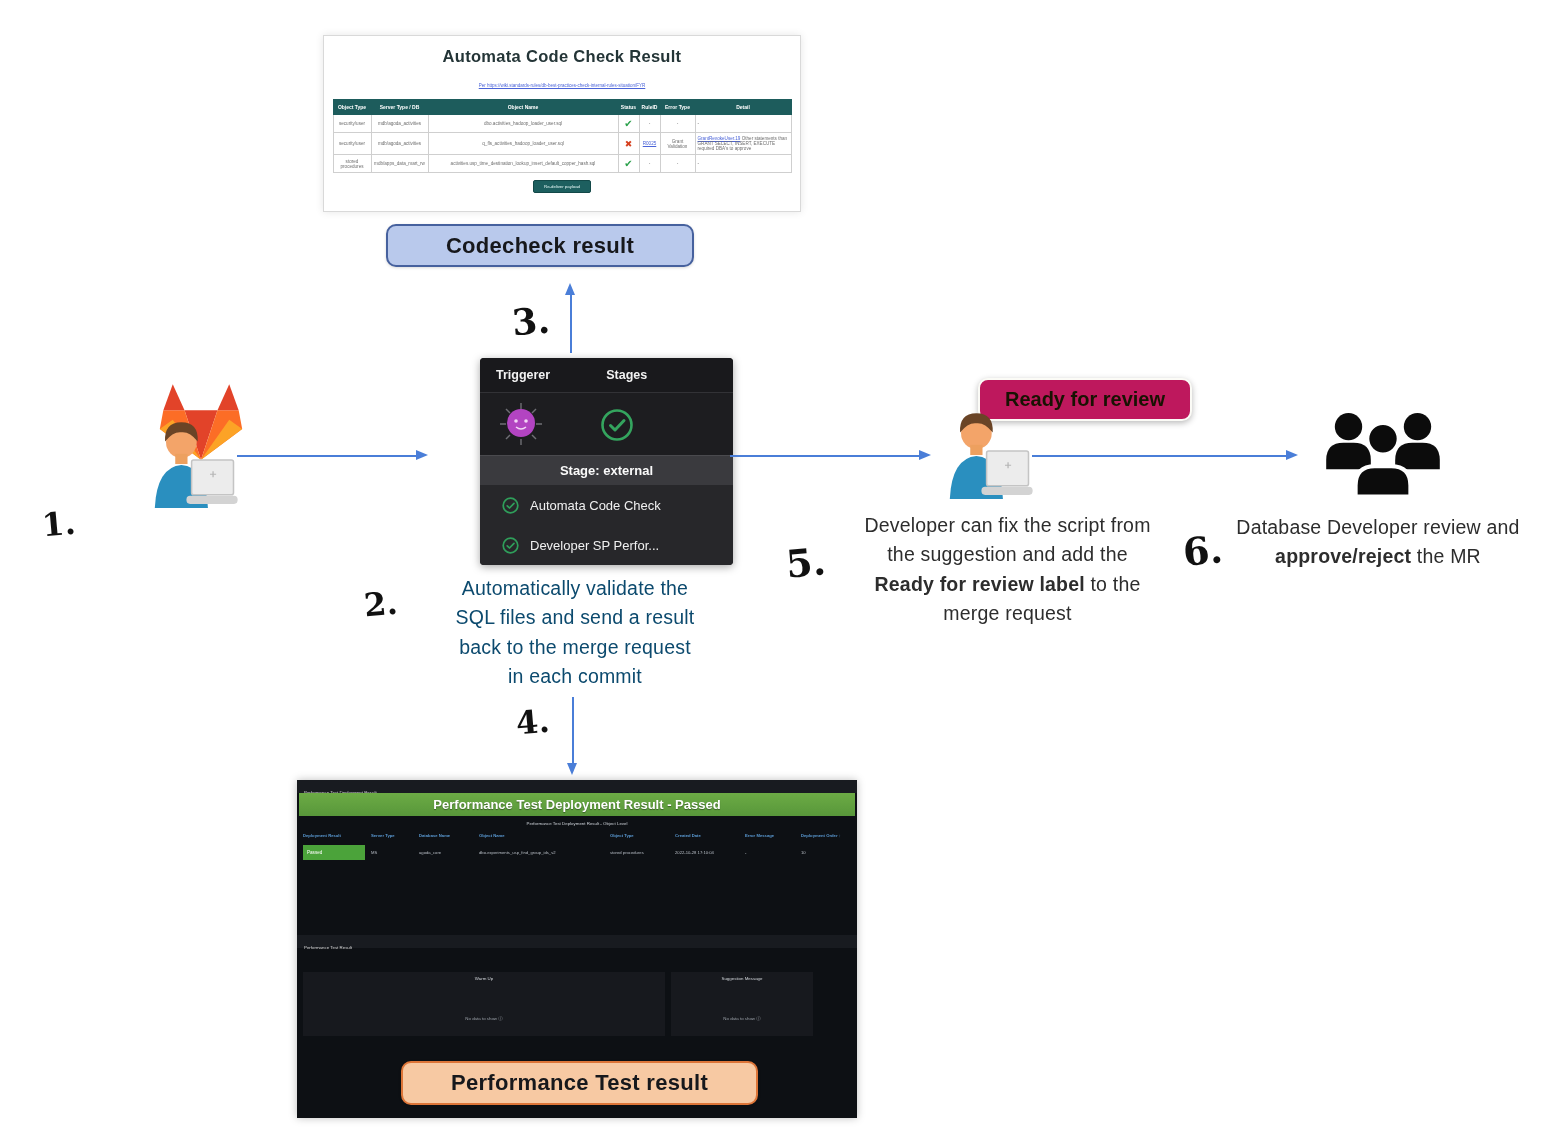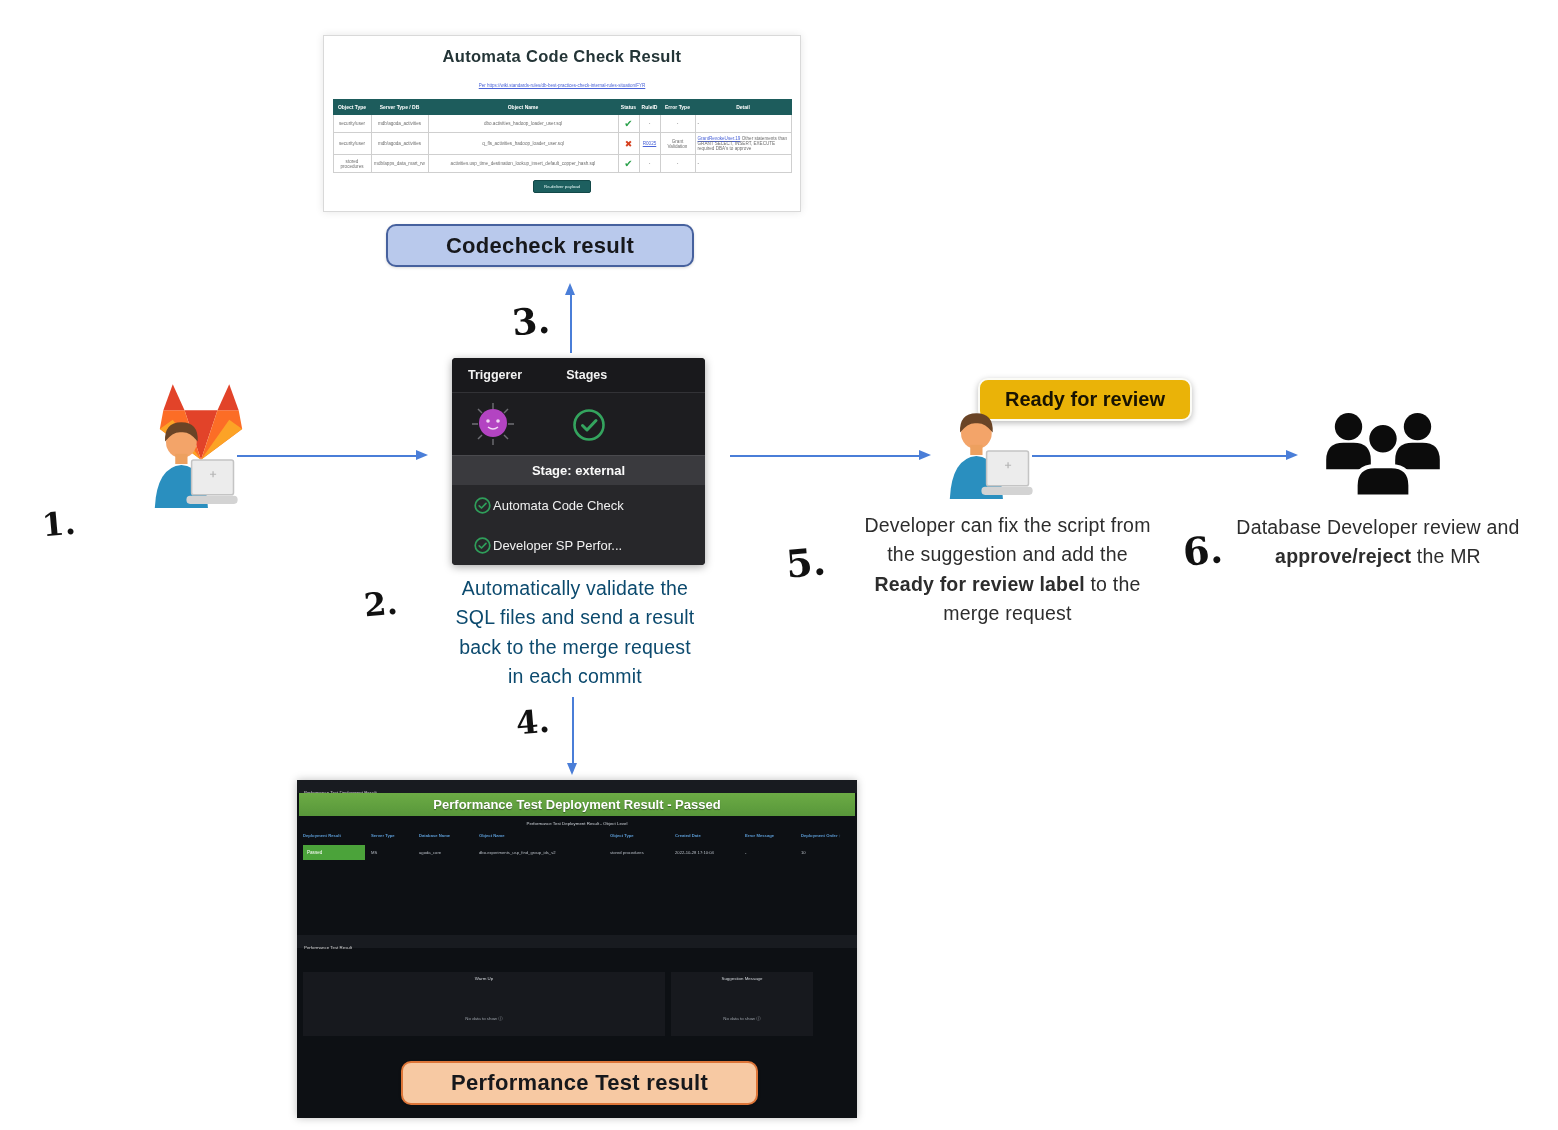--- a/index.html
+++ b/index.html
@@ -6,21 +6,21 @@
   html,body { background:#ffffff; }
   body { font-family:"Liberation Sans","DejaVu Sans",sans-serif; }
   .canvas { position:relative; width:1558px; height:1130px; background:#fff; overflow:hidden; }
   .abs { position:absolute; }
 
   
   .pill { display:flex; align-items:center; justify-content:center; border-radius:10px;
           font-weight:800; font-size:22px; color:#17181c; letter-spacing:.3px; }
   .pill-blue { background:#b9c9ec; border:2.5px solid #46619e; box-shadow:0 1px 3px rgba(0,0,0,.15); }
   .pill-orange { background:#f7c9a3; border:2.5px solid #dd7538; box-shadow:0 1px 3px rgba(0,0,0,.15); }
-  .badge-gold { background:#eab308; border:2px solid #fbfbf6; border-radius:10px;
+  .badge-gold { background:#be185d; border:2px solid #fbfbf6; border-radius:10px;
                 box-shadow:0 2px 6px rgba(0,0,0,.28); font-weight:800; font-size:20px; color:#181302;
                 display:flex; align-items:center; justify-content:center; }
 
   
   .stepnum { font-weight:800; color:#111; transform:rotate(-5deg); font-family:"DejaVu Serif",serif; }
 
   
   .arrow-h { height:0; border-top:2.5px solid #4a7ed8; }
   .arrow-h::after { content:''; position:absolute; right:-11px; top:-7px;
      border-left:12px solid #4a7ed8; border-top:5.5px solid transparent; border-bottom:5.5px solid transparent; }
@@ -53,21 +53,21 @@
               border-radius:2px; color:#eafcfa; font-size:4.3px; text-align:center; line-height:12px; filter:blur(.35px); }
 
   
   .pipe { background:#1d1d20; border-radius:4px; box-shadow:0 2px 8px rgba(0,0,0,.35); overflow:hidden; color:#ededed; }
   .pipe-head { display:flex; height:35px; align-items:center; background:#19191c; border-bottom:1px solid #323236; }
   .pipe-head span { font-size:12.5px; font-weight:700; color:#f2f2f2; }
   .stage-bar { position:absolute; left:0; right:0; top:97px; height:30px; background:#3a3a3e;
                display:flex; align-items:center; justify-content:center; font-size:13px; font-weight:700; color:#fafafa;
                border-top:1px solid #4a4a4e; }
   .joblist { position:absolute; left:0; right:0; top:127px; bottom:0; background:#27272a; }
-  .job { display:flex; align-items:center; height:40px; padding-left:22px; gap:2px; }
+  .job { display:flex; align-items:center; height:40px; padding-left:22px; gap:11px; }
   .job span.lbl { font-size:13px; color:#f0f0f0; }
 
   
   .perf { background:#0d1014; box-shadow:0 0 8px rgba(0,0,0,.25); overflow:hidden; filter:blur(.25px); }
   .perf .strip { position:absolute; left:0; right:0; height:13px; background:#181b20; }
   .perf .strip span { font-size:4.4px; color:#d8d8d8; margin-left:7px; line-height:13px; display:inline-block; }
   .perf .banner { position:absolute; left:2px; right:2px; height:23px; background:linear-gradient(#6cab45,#58973a);
                   display:flex; align-items:center; justify-content:center;
                   color:#fff; font-weight:700; font-size:13px; text-shadow:0 1px 1px rgba(0,0,0,.4); }
   .perf .subtle { position:absolute; left:0; right:0; text-align:center; font-size:4.4px; color:#cdd2d8; }
@@ -139,24 +139,24 @@
     </tbody>
       </table>
     <div class="btn-teal">Re-deliver payload</div>
   </div>
 
   <div class="abs pill pill-blue" style="left:386px; top:224px; width:308px; height:43px;">Codecheck result</div>
 
   <div class="abs stepnum" style="left:512px; top:300px; font-size:36px;">3.</div>
   <div class="abs arrow-v up" style="left:570px; top:293px; height:60px;"></div>
 
-  <div class="abs pipe" style="left:452px; top:358px; width:253px; height:207px;">
+  <div class="abs pipe" style="left:480px; top:358px; width:253px; height:207px;">
     <div class="pipe-head">
       <span style="margin-left:16px;">Triggerer</span>
-      <span style="margin-left:44px;">Stages</span>
+      <span style="margin-left:56px;">Stages</span>
     </div>
 
     <svg class="abs" style="left:18px; top:43px;" width="46" height="46" viewBox="0 0 46 46">
       <g stroke="#6f6f74" stroke-width="1.4">
         <line x1="23" y1="2" x2="23" y2="8"></line>
           <line x1="23" y1="38" x2="23" y2="44"></line>
         <line x1="2" y1="23" x2="8" y2="23"></line>
           <line x1="38" y1="23" x2="44" y2="23"></line>
         <line x1="8" y1="8" x2="12" y2="12"></line>
           <line x1="34" y1="34" x2="38" y2="38"></line>

